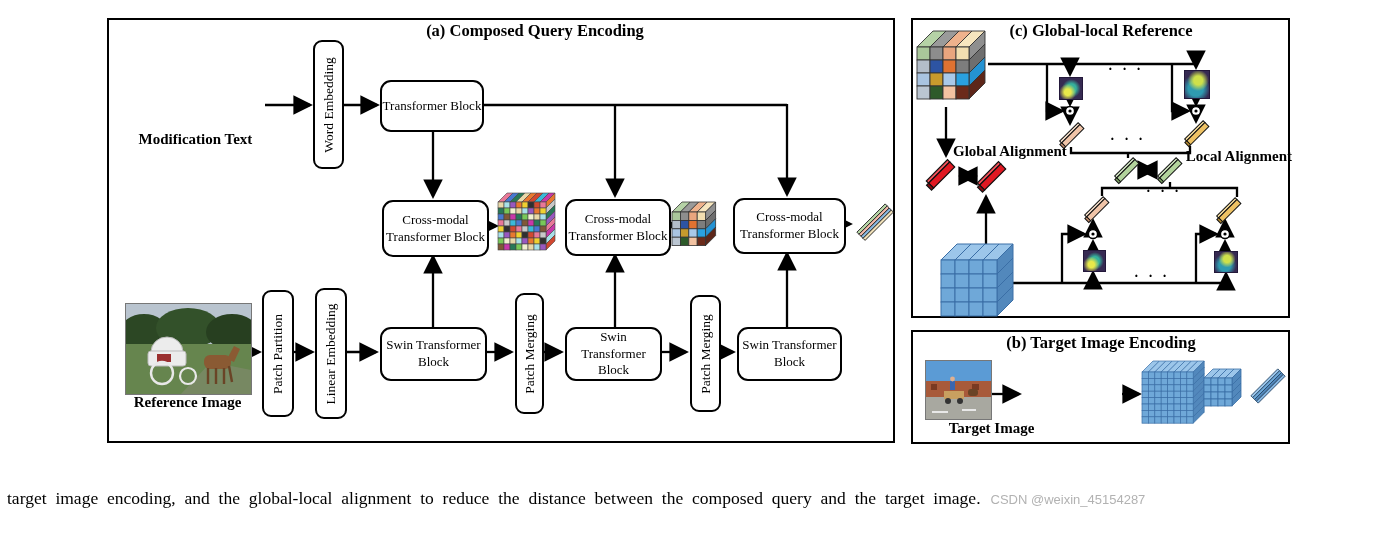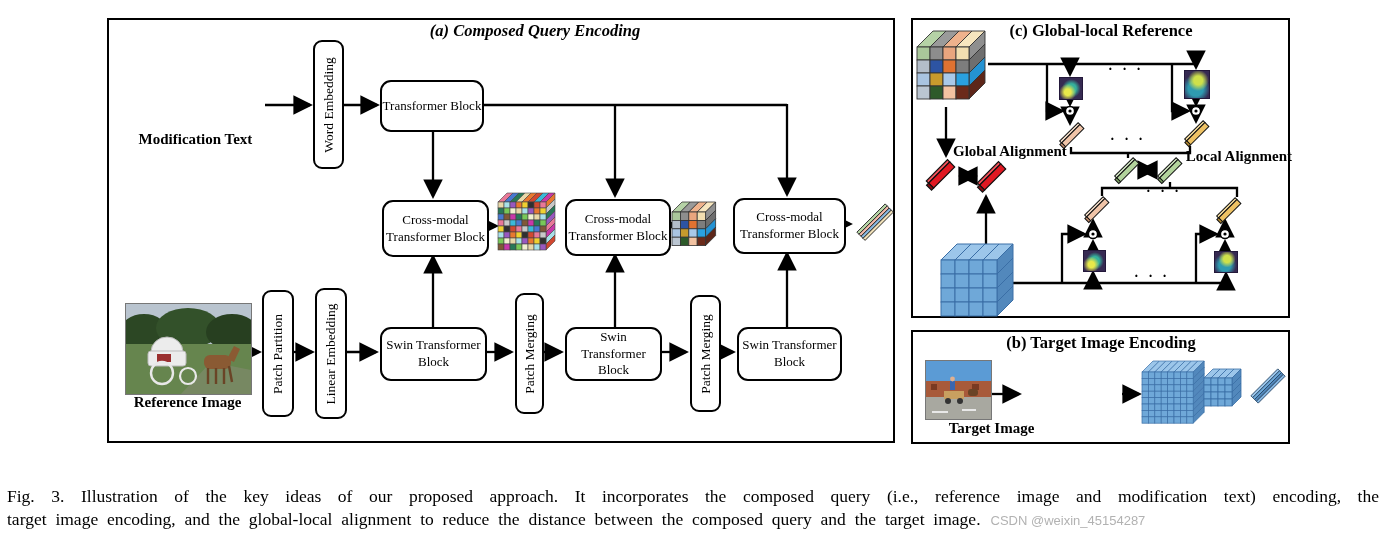--- a/index.html
+++ b/index.html
@@ -98,21 +98,21 @@
       <circle cx="1196" cy="111" r="4.6" fill="#fff" stroke="#000" stroke-width="1.5"></circle>
         <circle cx="1196" cy="111" r="1.6" fill="#000"></circle>
       <circle cx="1093" cy="234" r="4.6" fill="#fff" stroke="#000" stroke-width="1.5"></circle>
         <circle cx="1093" cy="234" r="1.6" fill="#000"></circle>
       <circle cx="1225" cy="234" r="4.6" fill="#fff" stroke="#000" stroke-width="1.5"></circle>
         <circle cx="1225" cy="234" r="1.6" fill="#000"></circle>
     </g>
   </svg>
 
   <div class="panel" style="left:107px;top:18px;width:784px;height:421px;"></div>
-  <div class="ptitle" style="left:335px;top:21px;width:400px;font-style:italic;">(a) Composed Query Encoding</div>
+  <div class="ptitle" style="left:335px;top:21px;width:400px;">(a) Composed Query Encoding</div>
 
   <div class="blabel" style="left:113px;top:131px;width:165px;">Modification Text</div>
 
   <div class="vbox" style="left:313px;top:40px;width:27px;height:125px;">
       <span>Word Embedding</span>
     </div>
   <div class="box" style="left:380px;top:80px;width:100px;height:48px;">Transformer Block</div>
 
   <div class="box" style="left:382px;top:200px;width:103px;height:53px;">Cross-modal Transformer Block</div>
   <div class="box" style="left:565px;top:199px;width:102px;height:53px;">Cross-modal Transformer Block</div>
@@ -534,17 +534,16 @@
   <svg class="deco" style="left:1244px;top:362px;" width="48" height="48" viewBox="0 0 48 48">
     <g transform="rotate(-45 24 24)" stroke="#2a4a6a" stroke-width="0.9">
       <rect x="5" y="18.8" width="38" height="2.6" fill="#9cc6ea"></rect>
       <rect x="5" y="21.4" width="38" height="2.6" fill="#6fa8d8"></rect>
       <rect x="5" y="24" width="38" height="2.6" fill="#5288bc"></rect>
       <rect x="5" y="26.6" width="38" height="2.6" fill="#84b4e0"></rect>
     </g>
   </svg>
 
   <div id="caption">
-    <div id="cap-line1">Fig. 3.  Illustration of the key ideas of our proposed approach. It incorporates the composed query (i.e., reference image and modification text) encoding, the</div>
     <div id="cap-line2"><span>target image encoding, and the global-local alignment to reduce the distance between the composed query and the target image.</span><span id="watermark">CSDN @weixin_45154287</span></div>
   </div>
 
 </div>
 
 </body></html>

